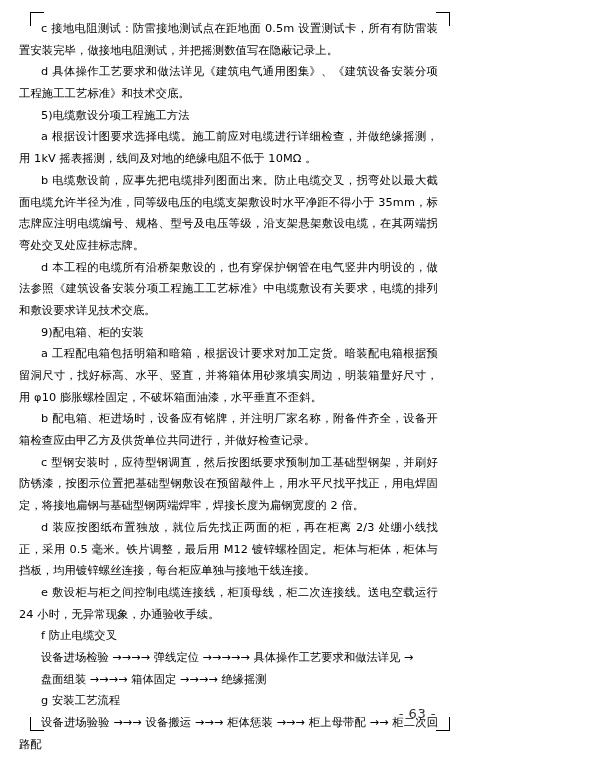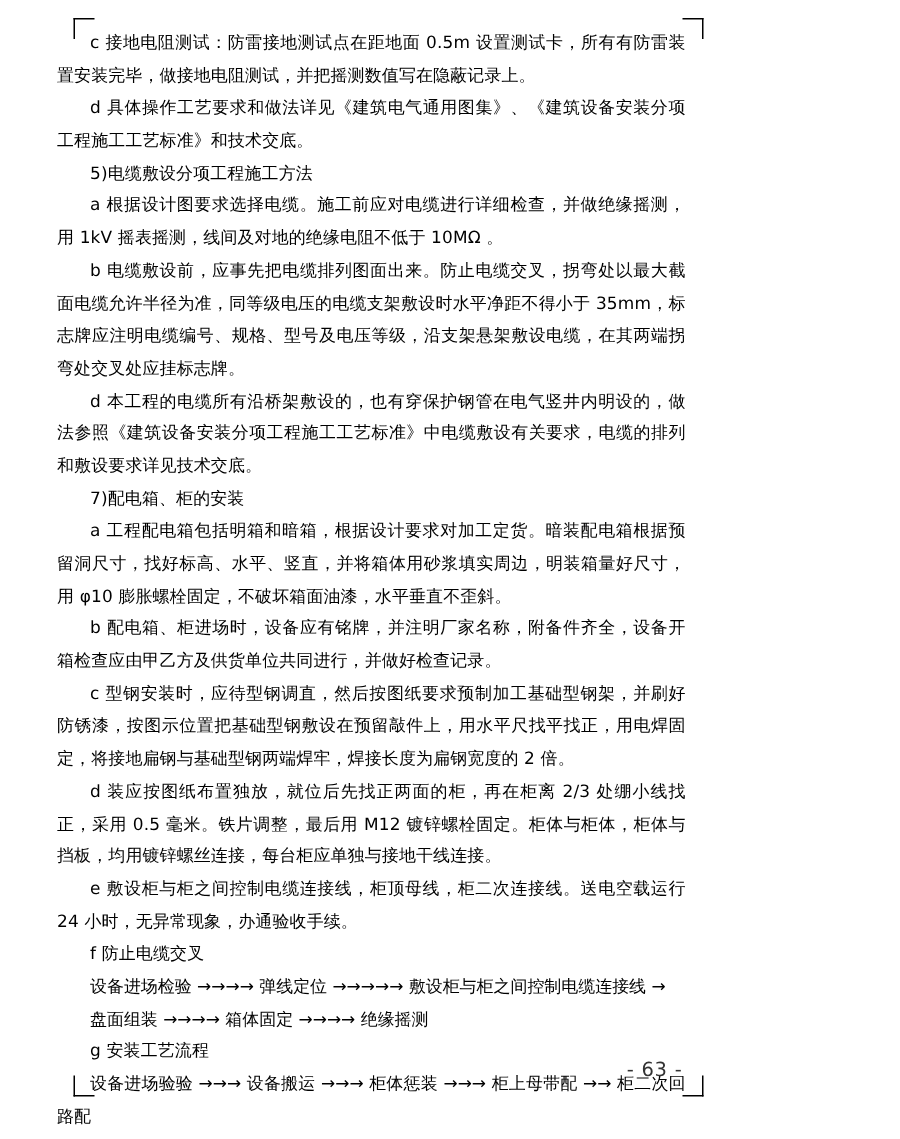--- a/index.html
+++ b/index.html
@@ -13,21 +13,20 @@
     font-family: "DejaVu Sans", "Liberation Sans", sans-serif;
     color: #000000;
     overflow: hidden;
   }
   .page {
     position: relative;
     width: 480px;
     height: 759px;
     box-sizing: border-box;
     padding: 18px 42px 0 19px;
-    margin-left: 19px;
   }
   
   .mark {
     position: absolute;
     background: transparent;
     border-color: #000;
     width: 13px;
     height: 13px;
   }
   .mark.tl { left: 30px;  top: 12px;  border-left: 1px solid #000; border-top: 1px solid #000; }
@@ -67,27 +66,27 @@
   <div class="mark bl"></div>
   <div class="mark br"></div>
 
   <div class="body-text">
     <p class="ind1">c 接地电阻测试：防雷接地测试点在距地面 0.5m 设置测试卡，所有有防雷装置安装完毕，做接地电阻测试，并把摇测数值写在隐蔽记录上。</p>
     <p class="ind1">d 具体操作工艺要求和做法详见《建筑电气通用图集》、《建筑设备安装分项工程施工工艺标准》和技术交底。</p>
     <p class="ind1">5)电缆敷设分项工程施工方法</p>
     <p class="ind1">a 根据设计图要求选择电缆。施工前应对电缆进行详细检查，并做绝缘摇测，用 1kV 摇表摇测，线间及对地的绝缘电阻不低于 10MΩ 。</p>
     <p class="ind1">b 电缆敷设前，应事先把电缆排列图面出来。防止电缆交叉，拐弯处以最大截面电缆允许半径为准，同等级电压的电缆支架敷设时水平净距不得小于 35mm，标志牌应注明电缆编号、规格、型号及电压等级，沿支架悬架敷设电缆，在其两端拐弯处交叉处应挂标志牌。</p>
     <p class="ind1">d 本工程的电缆所有沿桥架敷设的，也有穿保护钢管在电气竖井内明设的，做法参照《建筑设备安装分项工程施工工艺标准》中电缆敷设有关要求，电缆的排列和敷设要求详见技术交底。</p>
-    <p class="ind1">7)配电箱、柜的安装</p>
+    <p class="ind1">9)配电箱、柜的安装</p>
     <p class="ind1">a 工程配电箱包括明箱和暗箱，根据设计要求对加工定货。暗装配电箱根据预留洞尺寸，找好标高、水平、竖直，并将箱体用砂浆填实周边，明装箱量好尺寸，用 φ10 膨胀螺栓固定，不破坏箱面油漆，水平垂直不歪斜。</p>
     <p class="ind1">b 配电箱、柜进场时，设备应有铭牌，并注明厂家名称，附备件齐全，设备开箱检查应由甲乙方及供货单位共同进行，并做好检查记录。</p>
     <p class="ind1">c 型钢安装时，应待型钢调直，然后按图纸要求预制加工基础型钢架，并刷好防锈漆，按图示位置把基础型钢敷设在预留敲件上，用水平尺找平找正，用电焊固定，将接地扁钢与基础型钢两端焊牢，焊接长度为扁钢宽度的 2 倍。</p>
     <p class="ind1">d 装应按图纸布置独放，就位后先找正两面的柜，再在柜离 2/3 处绷小线找正，采用 0.5 毫米。铁片调整，最后用 M12 镀锌螺栓固定。柜体与柜体，柜体与挡板，均用镀锌螺丝连接，每台柜应单独与接地干线连接。</p>
     <p class="ind1">e 敷设柜与柜之间控制电缆连接线，柜顶母线，柜二次连接线。送电空载运行 24 小时，无异常现象，办通验收手续。</p>
     <p class="ind1">f 防止电缆交叉</p>
-    <p class="flow arrow">设备进场检验 →→→→ 弹线定位 →→→→→ 敷设柜与柜之间控制电缆连接线 →</p>
+    <p class="flow arrow">设备进场检验 →→→→ 弹线定位 →→→→→ 具体操作工艺要求和做法详见 →</p>
     <p class="flow arrow">盘面组装 →→→→ 箱体固定 →→→→ 绝缘摇测</p>
     <p class="flow">g 安装工艺流程</p>
     <p class="flow arrow">设备进场验验 →→→ 设备搬运 →→→ 柜体惩装 →→→ 柜上母带配 →→ 柜二次回路配</p>
   </div>
 
   <div class="footer">- 63 -</div>
 </div>
 
 </body></html>

